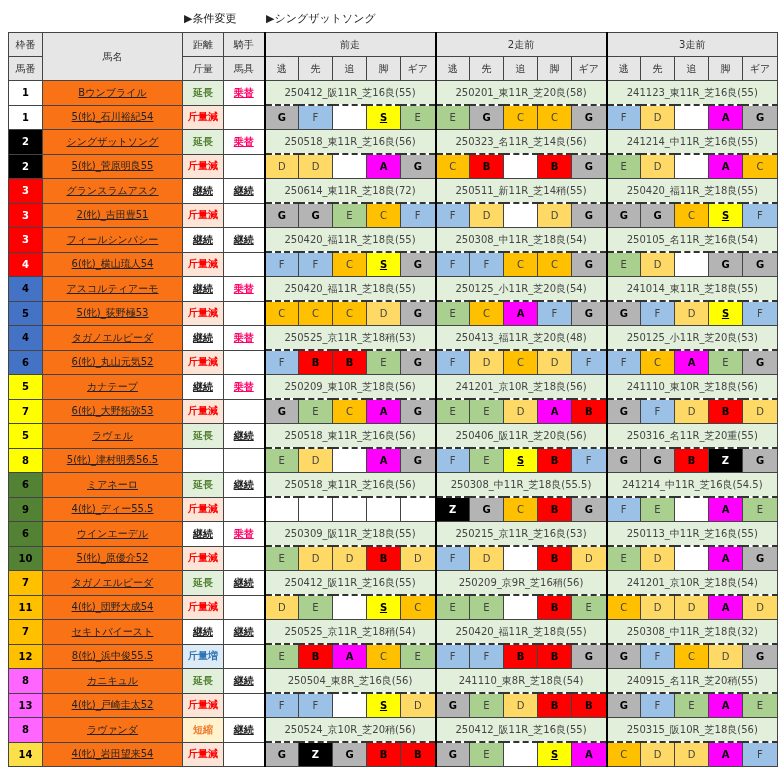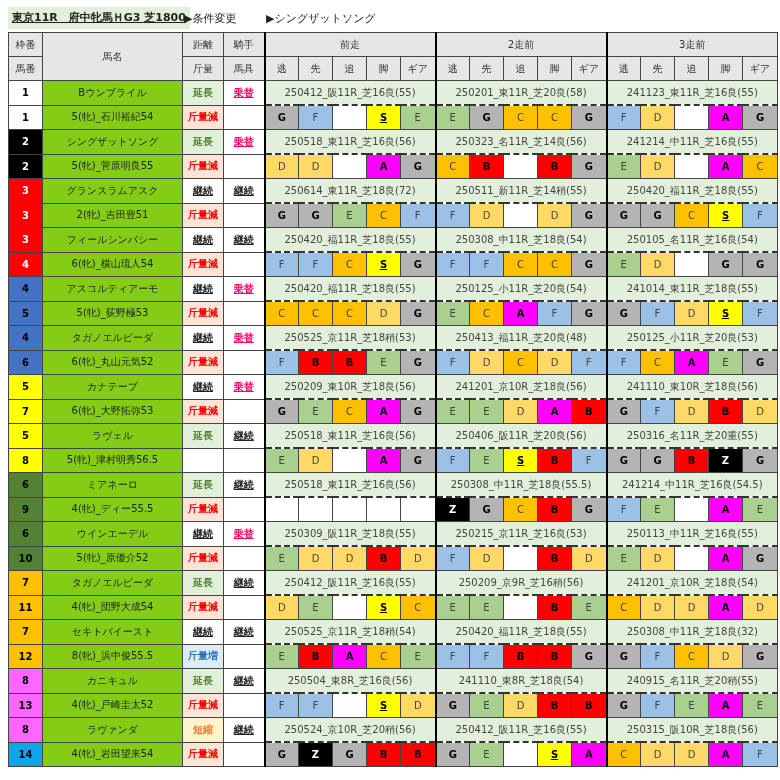--- a/index.html
+++ b/index.html
@@ -5,41 +5,40 @@
   html,body{margin:0;padding:0;background:#fff;}
   body{width:780px;height:780px;overflow:hidden;font-family:"DejaVu Sans","Liberation Sans",sans-serif;font-size:10px;color:#222;position:relative;}
   .topbar{position:absolute;left:0;top:0;width:780px;height:32px;}
   .race-title{position:absolute;left:8px;top:7px;height:22px;line-height:22px;padding:0 4px;background:#e2efda;font-weight:bold;font-size:11px;text-decoration:underline;}
   .link1{position:absolute;left:184px;top:11px;font-size:11px;}
   .link2{position:absolute;left:266px;top:11px;font-size:11px;}
   table.grid{position:absolute;left:8px;top:32px;border-collapse:collapse;table-layout:fixed;}
   table.grid td{border:1px solid #444;height:23px;padding:0;text-align:center;vertical-align:middle;overflow:hidden;white-space:nowrap;font-size:10px;}
   .hdr{background:#e7e6e6;color:#333;}
   .frame{font-weight:bold;font-size:11px;}
-  .name{background:#84cc16;}
+  .name{background:#f97316;text-decoration:underline;}
   .tag{font-weight:bold;}
   .tag-ext{background:#e2efda;color:#548235;}
   .tag-short{background:#fff2cc;color:#ed7d31;}
   .tag-cont{background:#fff;color:#222;text-decoration:underline;}
   .tag-swap{background:#fff;color:#ff0066;text-decoration:underline;}
   .tag-wdown{background:#fce4d6;color:#ff0000;}
   .tag-wup{background:#ddebf7;color:#2f75b5;}
   .tag-none{background:#fff;}
   .raceinfo{background:#e2efda;color:#444;font-size:9.5px;}
   .g{font-size:11px;border-top:2px dashed #333 !important;}
   .g.bold{font-weight:bold;}
   .g.S{text-decoration:underline;}
   .thick-top td{border-top:2px solid #000;}
   .sec-l{border-left:2px solid #000 !important;}
 </style>
 </head>
 <body>
 
 <div class="topbar">
-  <div class="race-title">東京11R　府中牝馬ＨG3 芝1800</div>
   <div class="link1">▶条件変更</div>
   <div class="link2">▶シングザットソング</div>
 </div>
 
 <table class="grid">
   <colgroup>
     <col style="width:34px">
       <col style="width:140px">
       <col style="width:41px">
       <col style="width:41px">
@@ -484,21 +483,21 @@
       <tr class="thick-top">
         <td class="frame" style="background:#ff66ff;color:#000000;">8</td>
         <td class="name">ラヴァンダ</td>
         <td class="tag tag-short">短縮</td>
         <td class="tag tag-cont">継続</td>
         <td class="raceinfo sec-l" colspan="5">250524_京10R_芝20稍(56)</td>
         <td class="raceinfo sec-l" colspan="5">250412_阪11R_芝16良(55)</td>
         <td class="raceinfo sec-l" colspan="5">250315_阪10R_芝18良(56)</td>
       </tr>
       <tr>
-        <td class="frame" style="background:#0ea5e9;color:#000000;">14</td>
+        <td class="frame" style="background:#fde047;color:#000000;">14</td>
         <td class="name">4(牝)_岩田望来54</td>
         <td class="tag tag-wdown">斤量減</td>
         <td class="tag tag-none"></td>
         <td class="g G bold sec-l" style="background:#b4b4b4;color:#000;">G</td>
         <td class="g Z bold" style="background:#000000;color:#fff;">Z</td>
         <td class="g G bold" style="background:#b4b4b4;color:#000;">G</td>
         <td class="g B bold" style="background:#ff0000;color:#000;">B</td>
         <td class="g B bold" style="background:#ff0000;color:#000;">B</td>
         <td class="g G bold sec-l" style="background:#b4b4b4;color:#000;">G</td>
         <td class="g E" style="background:#a9d08e;color:#444;">E</td>

